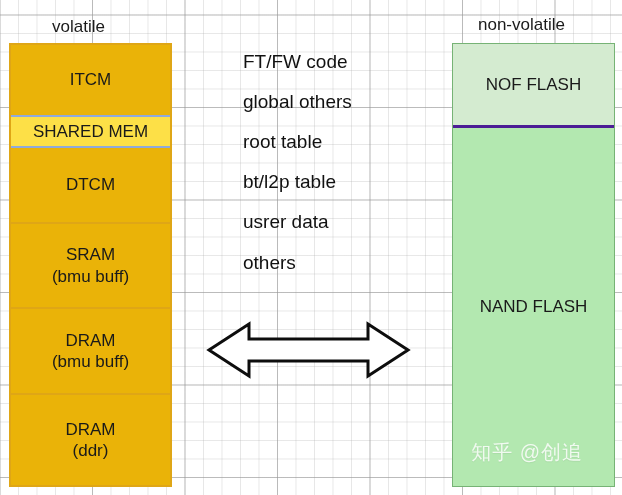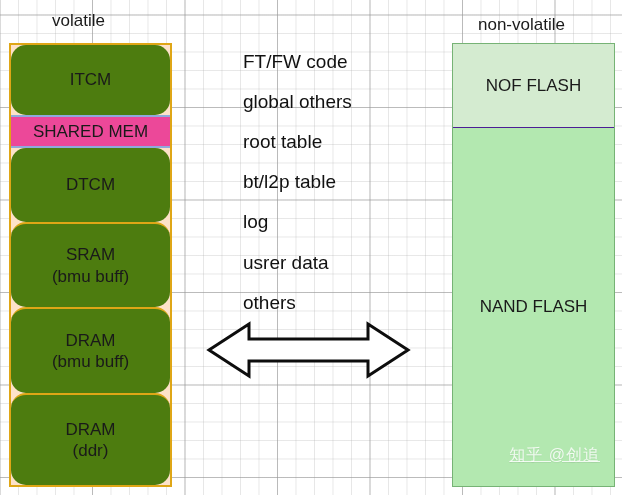--- a/index.html
+++ b/index.html
@@ -34,21 +34,21 @@
   }
 
   
   .col-title {
     position: absolute;
     font-size: 17px;
     color: #1a1a1a;
     line-height: 1;
     white-space: nowrap;
   }
-  #title-volatile  { left: 52px;  top: 12px; }
+  #title-volatile  { left: 52px;  top: 18px; }
   #title-nonvolatile { left: 478px; top: 16px; }
 
   
   #volatile-stack {
     position: absolute;
     left: 9px;
     top: 43px;
     width: 163px;
     height: 444px;
     border: 2px solid #dfa616;
@@ -62,22 +62,22 @@
     box-sizing: border-box;
     display: flex;
     flex-direction: column;
     align-items: center;
     justify-content: center;
     color: #1a1a1a;
     font-size: 17px;
     line-height: 1.25;
     text-align: center;
   }
-  .mem-row.peach   { background: #4d7c0f; border-radius: 15px; }
-  .mem-row.blue    { background: #ec4899; }
+  .mem-row.peach   { background: #eab308; }
+  .mem-row.blue    { background: #fde047; }
   .mem-row.div-top { border-top: 2px solid #dfa616; }
   .mem-row.div-top-blue { border-top: 2px solid #8faadc; }
   .mem-row.div-bot-blue { border-bottom: 2px solid #8faadc; }
   .mem-sub { font-size: 17px; }
 
   #row-itcm   { top: 0px;   height: 70px; }
   #row-shared { top: 70px;  height: 33px; }
   #row-dtcm   { top: 103px; height: 74px; text-align: right; }
   #row-sram   { top: 177px; height: 85px; text-align: right; }
   #row-dram1  { top: 262px; height: 86px; }
@@ -126,39 +126,38 @@
     align-items: center;
     justify-content: center;
     color: #1a1a1a;
     font-size: 17px;
     text-align: center;
   }
   #row-nof {
     top: 0px;
     height: 84px;
     background: #d4ebd0;
-    border-bottom: 1px solid #4c1d95;
+    border-bottom: 3px solid #4c1d95;
   }
   #row-nand {
     top: 84px;
     height: 358px;
     background: #b3e8b0;
   }
 
   
   #watermark {
     position: absolute;
-    right: 14px;
+    right: 31px;
     bottom: 20px;
-    font-size: 16px;
+    font-size: 20px;
     color: rgba(255,255,255,0.82);
     letter-spacing: 1px;
     white-space: nowrap;
     text-shadow: 0 1px 1px rgba(0,0,0,0.06);
-    text-decoration: underline;
   }
 </style>
 </head>
 <body>
 
 <div id="canvas">
 
   <div class="col-title" id="title-volatile">volatile</div>
 
   <div class="col-title" id="title-nonvolatile">non-volatile</div>
@@ -192,21 +191,20 @@
       <span class="mem-sub">(ddr)</span>
     </div>
 
   </div>
 
   <div id="center-list">
     <div>FT/FW code</div>
     <div>global others</div>
     <div>root table</div>
     <div>bt/l2p table</div>
-    <div>log</div>
     <div>usrer data</div>
     <div>others</div>
   </div>
 
   <div id="arrow-wrap">
     <svg width="205" height="64" viewBox="0 0 205 64" xmlns="http://www.w3.org/2000/svg">
       <polygon points="3,32 43,6 43,21 162,21 162,6 202,32 162,58 162,43 43,43 43,58" fill="#ffffff" stroke="#0d0d0d" stroke-width="3" stroke-linejoin="miter"></polygon>
     </svg>
   </div>
 

